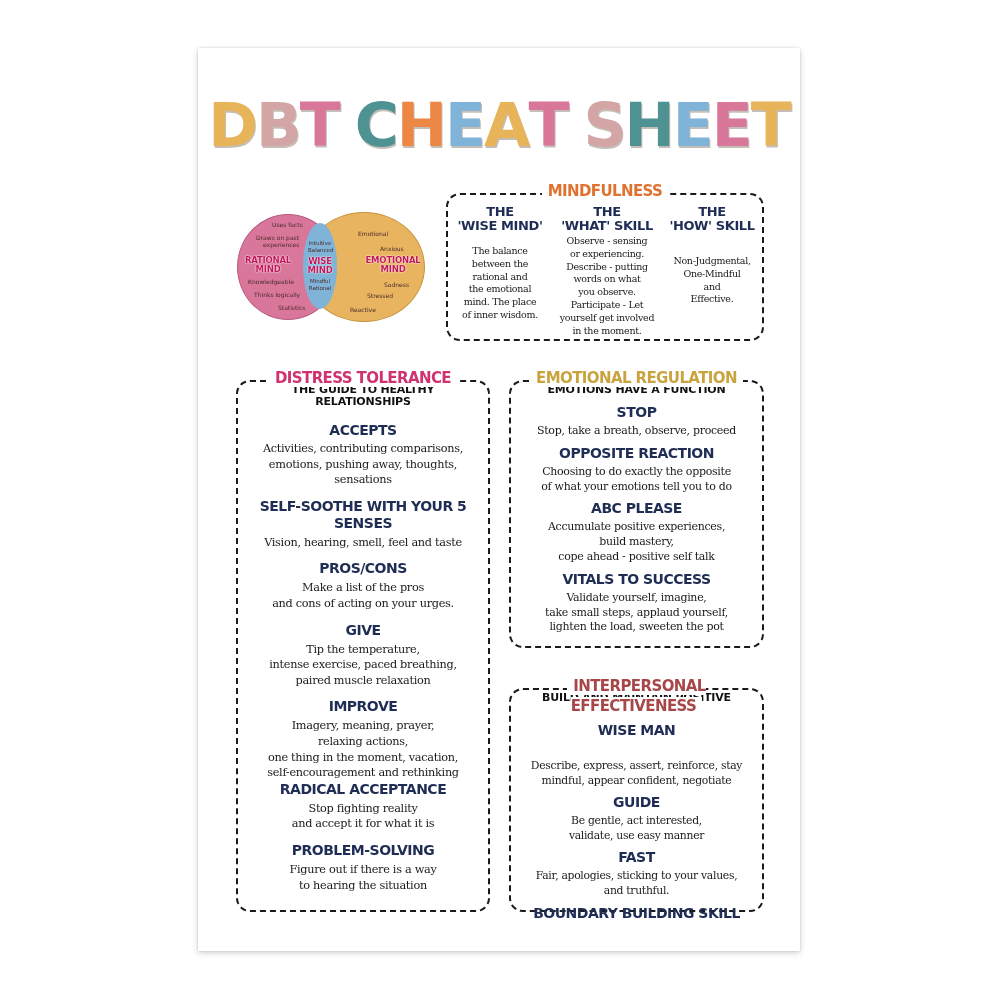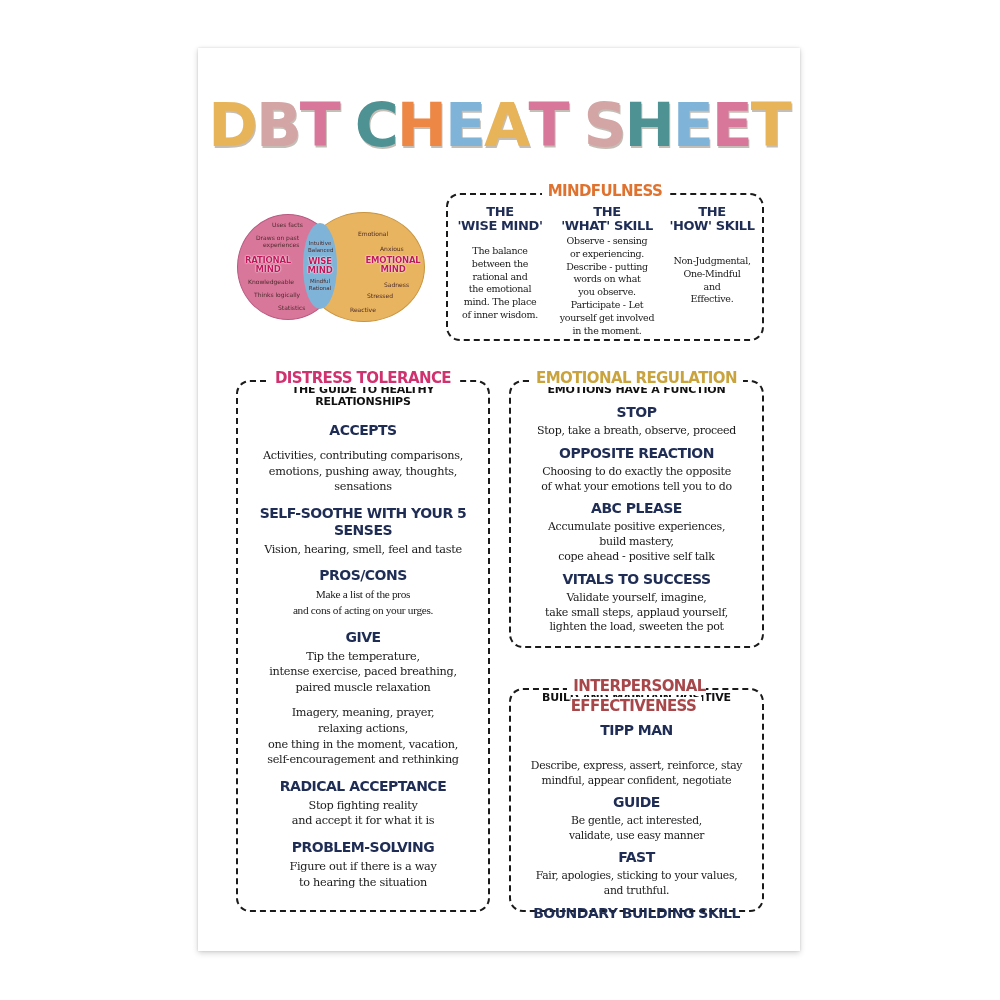--- a/index.html
+++ b/index.html
@@ -107,46 +107,47 @@
 
   <div class="box" style="left:38px;top:332px;width:254px;height:532px;">
     <div class="box-heading">
       <span style="color:#d0316f;">DISTRESS TOLERANCE</span>
     </div>
     <div id="dt-body" style="padding-top:2px;">
         <div class="subhead" style="white-space: pre-line;">THE GUIDE TO HEALTHY
 RELATIONSHIPS</div>
         <div style="margin-top: 14px;">
           <div class="item-title">ACCEPTS</div>
-          <div class="item-desc" style="font-size: 11.3px; line-height: 15.6px; margin-top: 9px; text-align: center;">Activities, contributing comparisons,
+          <div class="item-desc" style="font-size: 11.3px; line-height: 15.6px; margin-top: 2px; text-align: center;">Activities, contributing comparisons,
 emotions, pushing away, thoughts,
 sensations</div>
         </div>
         <div style="margin-top: 10px;">
           <div class="item-title">SELF-SOOTHE WITH YOUR 5 SENSES</div>
           <div class="item-desc" style="font-size: 11.3px; line-height: 15.6px; margin-top: 3px;">Vision, hearing, smell, feel and taste</div>
         </div>
         <div style="margin-top: 10px;">
           <div class="item-title">PROS/CONS</div>
-          <div class="item-desc" style="font-size: 11.3px; line-height: 15.6px; margin-top: 3px; font-family: Liberation Serif, serif;">Make a list of the pros
+          <div class="item-desc" style="font-size: 11.3px; line-height: 15.6px; margin-top: 3px;">Make a list of the pros
 and cons of acting on your urges.</div>
         </div>
         <div style="margin-top: 10px;">
           <div class="item-title">GIVE</div>
           <div class="item-desc" style="font-size: 11.3px; line-height: 15.6px; margin-top: 3px;">Tip the temperature,
 intense exercise, paced breathing,
 paired muscle relaxation</div>
         </div>
         <div style="margin-top: 10px;">
+          <div class="item-title">IMPROVE</div>
           <div class="item-desc" style="font-size: 11.3px; line-height: 15.6px; margin-top: 3px;">Imagery, meaning, prayer,
 relaxing actions,
 one thing in the moment, vacation,
 self-encouragement and rethinking</div>
         </div>
-        <div style="margin-top: 10px;">
+        <div style="">
           <div class="item-title">RADICAL ACCEPTANCE</div>
           <div class="item-desc" style="font-size: 11.3px; line-height: 15.6px; margin-top: 3px;">Stop fighting reality
 and accept it for what it is</div>
         </div>
         <div style="margin-top: 10px;">
           <div class="item-title">PROBLEM-SOLVING</div>
           <div class="item-desc" style="font-size: 11.3px; line-height: 15.6px; margin-top: 3px;">Figure out if there is a way
 to hearing the situation</div>
         </div>
       </div>
@@ -183,21 +184,21 @@
   </div>
 
   <div class="box" style="left:311px;top:640px;width:255px;height:224px;">
     <div class="box-heading">
       <span style="color:#a8474a;">INTERPERSONAL EFFECTIVENESS</span>
     </div>
     <div id="ie-body" style="padding-top:2px;">
         <div class="subhead" style="white-space: pre-line;">BUILD AND MAINTAIN POSITIVE
 RELATIONSHIPS</div>
         <div style="margin-top: 6px;">
-          <div class="item-title">TIPP MAN</div>
+          <div class="item-title">WISE MAN</div>
           <div class="item-desc" style="font-size: 10.8px; line-height: 14.6px; margin-top: 20px;">Describe, express, assert, reinforce, stay
 mindful, appear confident, negotiate</div>
         </div>
         <div style="margin-top: 6px;">
           <div class="item-title">GUIDE</div>
           <div class="item-desc" style="font-size: 10.8px; line-height: 14.6px; margin-top: 3px;">Be gentle, act interested,
 validate, use easy manner</div>
         </div>
         <div style="margin-top: 6px;">
           <div class="item-title">FAST</div>

